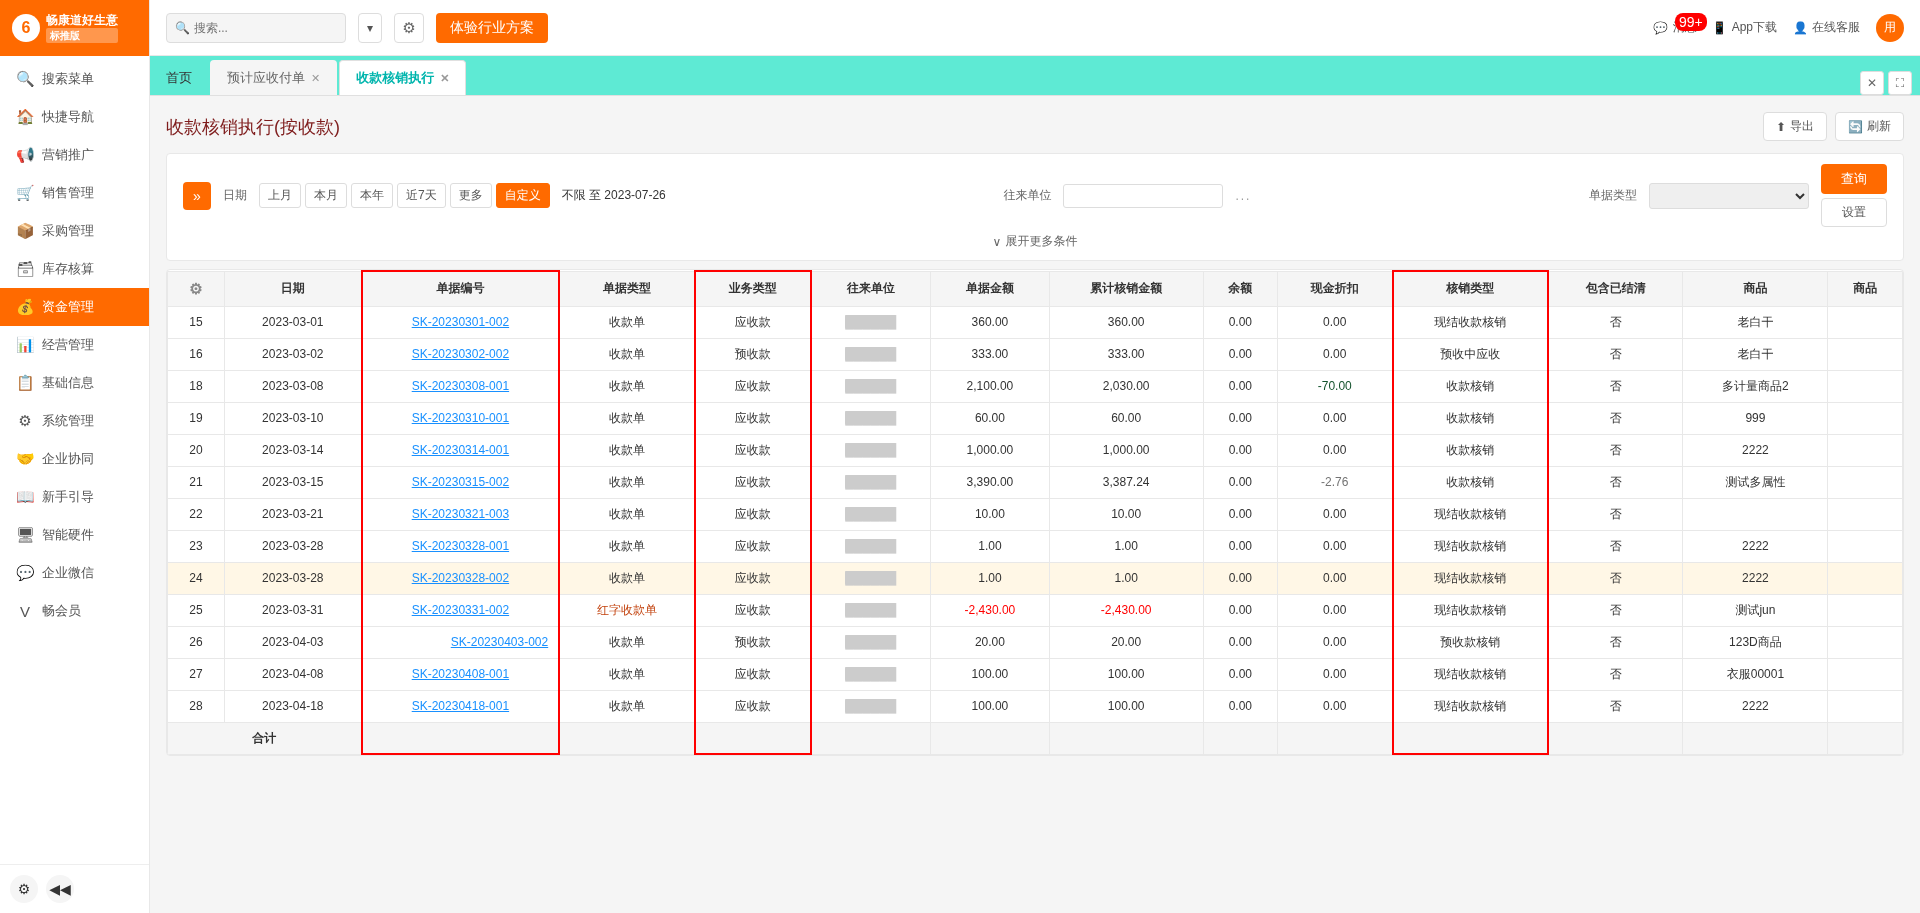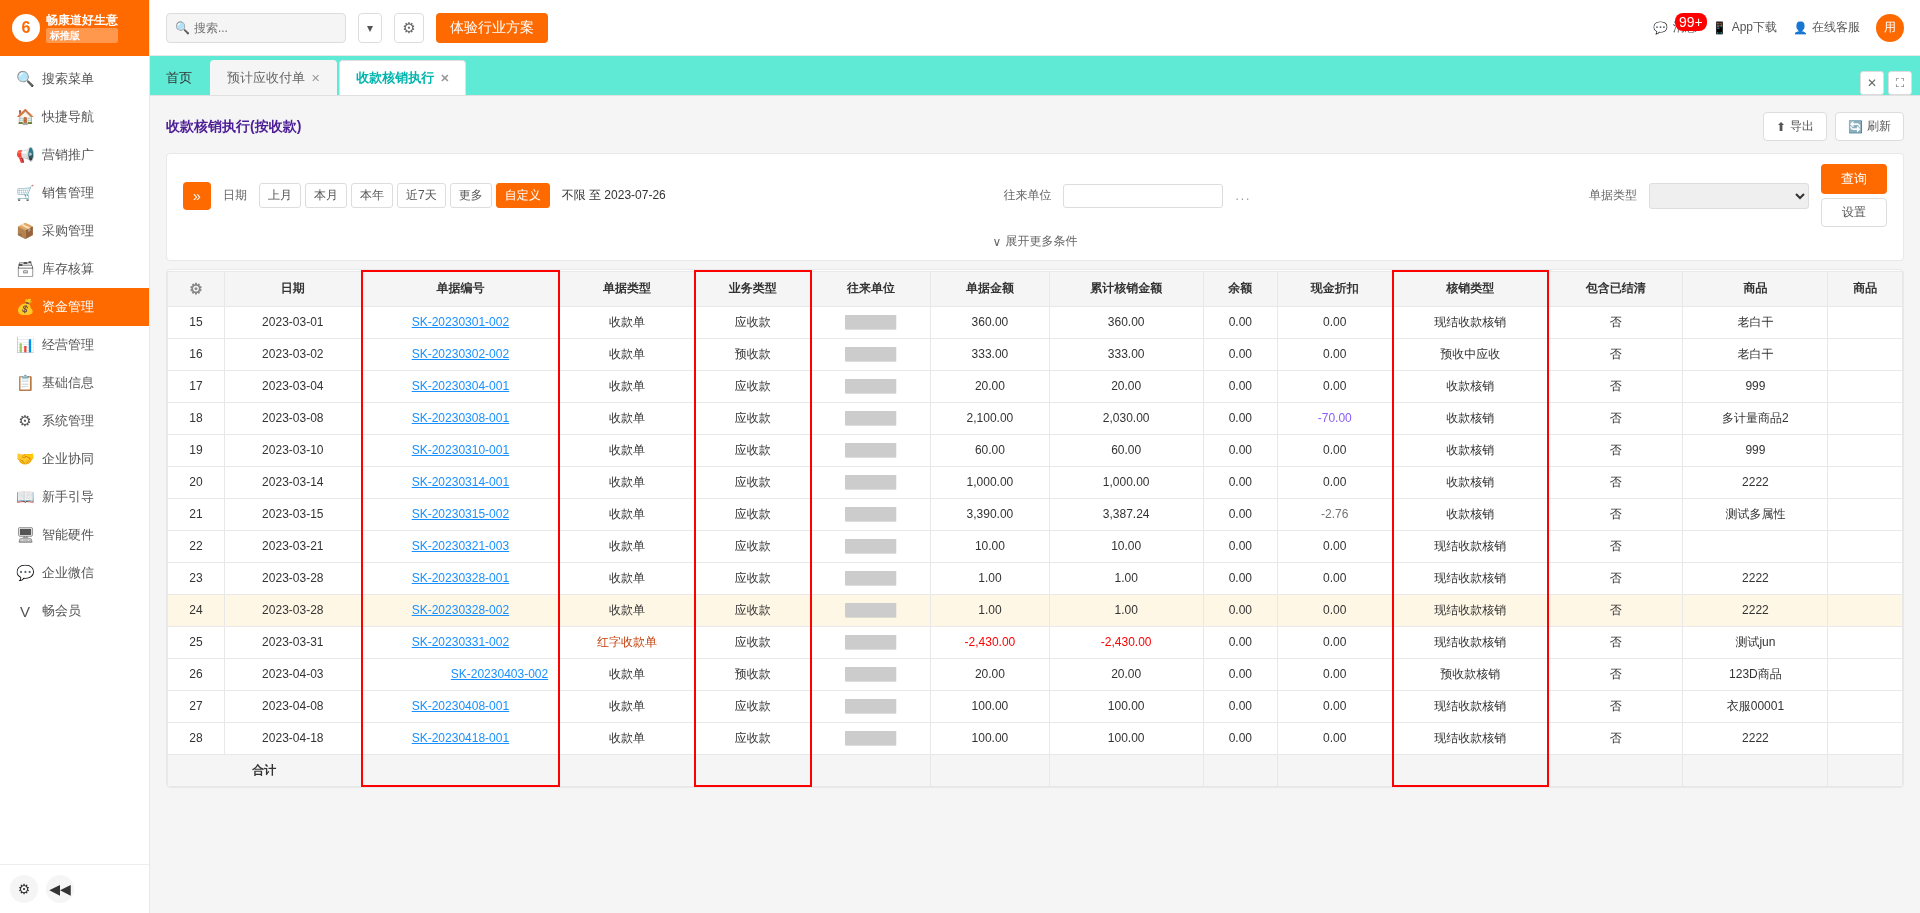--- a/index.html
+++ b/index.html
@@ -40,21 +40,21 @@
     .tab-close { color: #999; font-size: 11px; cursor: pointer; }
     .tabs-spacer { flex: 1; }
     .tabs-controls { display: flex; align-items: center; gap: 4px; padding: 0 8px; }
     .tabs-ctrl-btn { width: 24px; height: 24px; border: 1px solid #ddd; border-radius: 3px; background: #fff; display: flex; align-items: center; justify-content: center; cursor: pointer; font-size: 12px; color: #666; }
 
     
     .page-content { flex: 1; overflow-y: auto; padding: 16px; background: #f5f5f5; }
 
     
     .page-header { display: flex; align-items: center; justify-content: space-between; margin-bottom: 12px; }
-    .page-title { font-size: 14px; font-weight: bold; color: #4c1d95; }
+    .page-title { font-size: 18px; font-weight: normal; color: #7f1d1d; }
     .page-header-actions { display: flex; gap: 8px; }
     .btn-outline { border: 1px solid #ddd; background: #fff; border-radius: 4px; padding: 5px 12px; font-size: 12px; cursor: pointer; display: flex; align-items: center; gap: 4px; color: #555; }
 
     
     .filter-bar { background: #fff; border-radius: 4px; padding: 10px 16px; margin-bottom: 8px; border: 1px solid #e8e8e8; }
     .filter-row { display: flex; align-items: center; gap: 12px; flex-wrap: wrap; }
     .filter-expand-btn { width: 28px; height: 28px; background: #ff6a00; color: #fff; border: none; border-radius: 4px; cursor: pointer; display: flex; align-items: center; justify-content: center; font-size: 14px; flex-shrink: 0; }
     .filter-label { color: #666; font-size: 12px; flex-shrink: 0; }
     .filter-date-btns { display: flex; gap: 4px; align-items: center; }
     .filter-date-btn { padding: 3px 8px; border: 1px solid #ddd; border-radius: 3px; font-size: 12px; cursor: pointer; background: #fff; color: #555; }
@@ -323,46 +323,30 @@
     <td style="">333.00</td>
     <td style="">333.00</td>
     <td>0.00</td>
     <td style="">0.00</td>
     <td style="border-left:2px solid red;border-right:2px solid red;">预收中应收</td>
     <td>否</td>
     <td>老白干</td>
     <td></td>
   </tr>
             <tr>
-    <td>17</td>
-    <td>2023-03-04</td>
-    <td style="border-left:2px solid red;border-right:2px solid red;"><a class="link-text">SK-20230304-001</a></td>
-    <td style="">收款单</td>
-    <td style="border-left:2px solid red;border-right:2px solid red;">应收款</td>
-    <td><span style="background:#ccc;color:#ccc;border-radius:2px;">██████</span></td>
-    <td style="">20.00</td>
-    <td style="">20.00</td>
-    <td>0.00</td>
-    <td style="">0.00</td>
-    <td style="border-left:2px solid red;border-right:2px solid red;">收款核销</td>
-    <td>否</td>
-    <td>999</td>
-    <td></td>
-  </tr>
-            <tr>
     <td>18</td>
     <td>2023-03-08</td>
     <td style="border-left:2px solid red;border-right:2px solid red;"><a class="link-text">SK-20230308-001</a></td>
     <td style="">收款单</td>
     <td style="border-left:2px solid red;border-right:2px solid red;">应收款</td>
     <td><span style="background:#ccc;color:#ccc;border-radius:2px;">██████</span></td>
     <td style="">2,100.00</td>
     <td style="">2,030.00</td>
     <td>0.00</td>
-    <td style="color:#8b5cf6;">-70.00</td>
+    <td style="color:#14532d;">-70.00</td>
     <td style="border-left:2px solid red;border-right:2px solid red;">收款核销</td>
     <td>否</td>
     <td>多计量商品2</td>
     <td></td>
   </tr>
             <tr>
     <td>19</td>
     <td>2023-03-10</td>
     <td style="border-left:2px solid red;border-right:2px solid red;"><a class="link-text">SK-20230310-001</a></td>
     <td style="">收款单</td>

